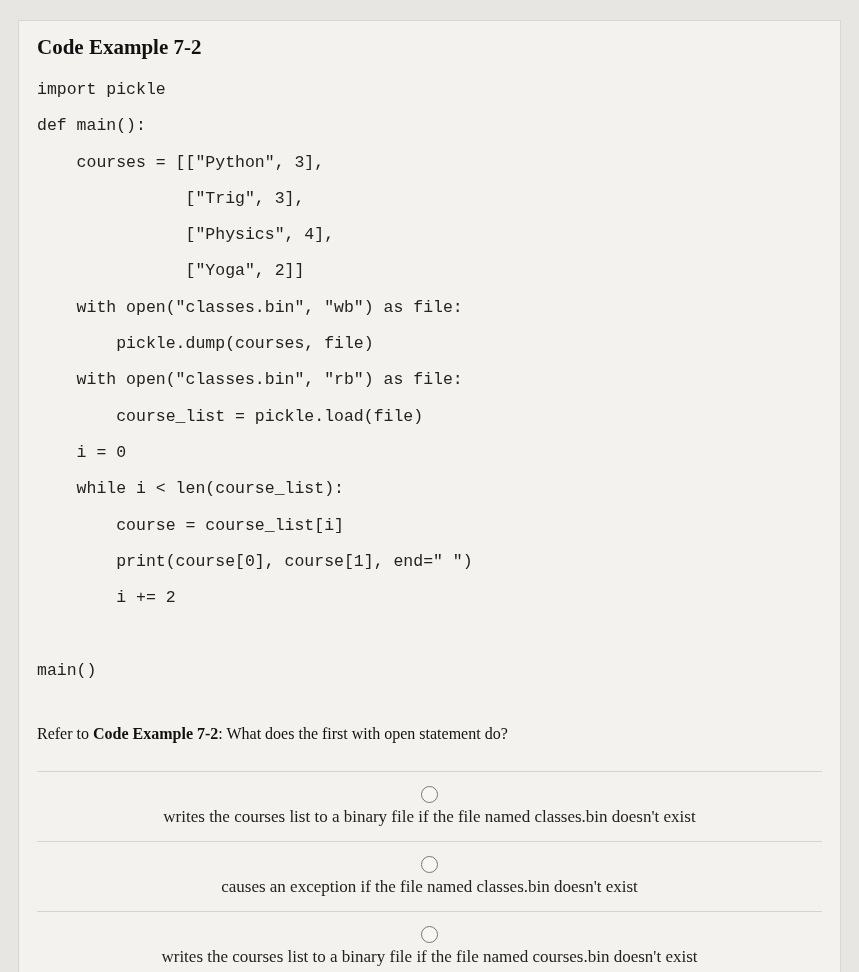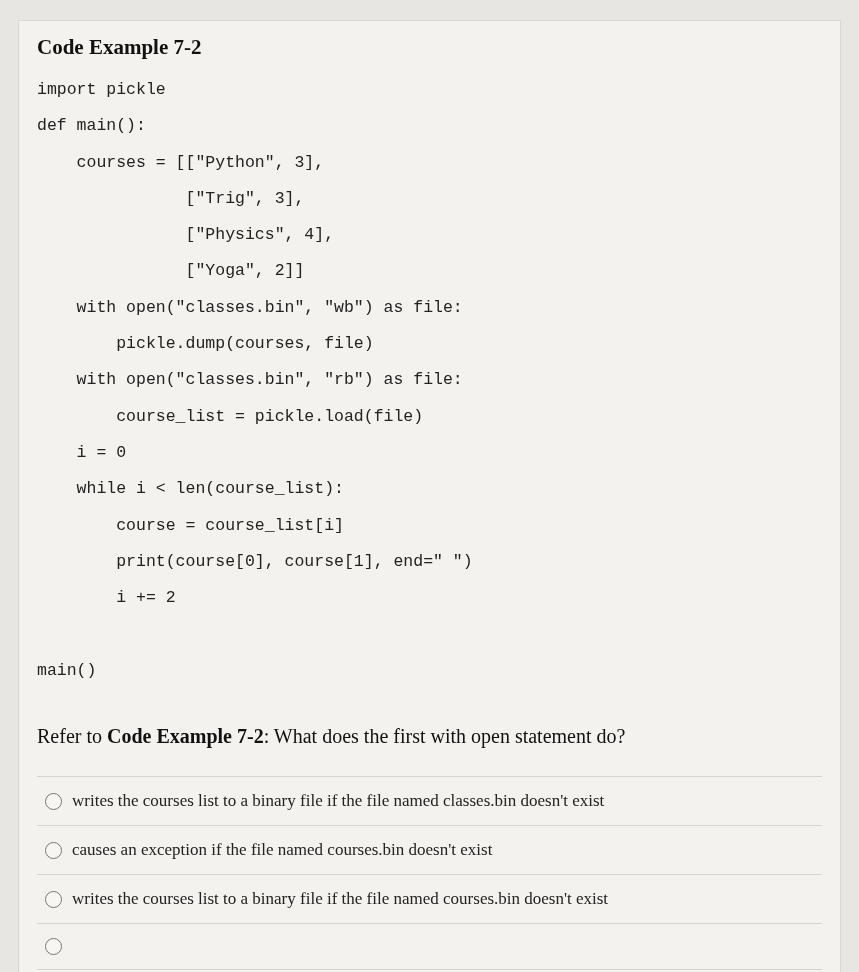--- a/index.html
+++ b/index.html
@@ -29,36 +29,37 @@
     font-family: 'Courier New', Courier, monospace;
     font-size: 16.5px;
     line-height: 2.2;
     white-space: pre;
     color: #222;
     margin-bottom: 36px;
     margin-top: 8px;
   }
   .question {
     font-family: Georgia, 'Times New Roman', serif;
-    font-size: 20px;
+    font-size: 16px;
     color: #111;
     margin-bottom: 28px;
   }
   .question .bold { font-weight: bold; }
   .options { border-top: 1px solid #d6d4cf; }
   .option {
     display: flex;
     align-items: center;
-    gap: 10px;
+    gap: 4px;
     padding: 14px 8px;
     border-bottom: 1px solid #d6d4cf;
     font-family: Georgia, 'Times New Roman', serif;
     font-size: 17px;
     color: #222;
     cursor: pointer;
+    flex-direction: column;
   }
   .radio {
     width: 17px; height: 17px;
     border: 1.6px solid #777;
     border-radius: 50%;
     flex-shrink: 0;
     background: #f7f6f3;
   }
 </style>
 </head>
@@ -90,21 +91,21 @@
     <span>Refer to </span><span class="bold">Code Example 7-2</span><span>: What does the first with open statement do?</span>
   </div>
 
   <div class="options">
     <div class="option">
       <span class="radio"></span>
       <span>writes the courses list to a binary file if the file named classes.bin doesn't exist</span>
     </div>
     <div class="option">
       <span class="radio"></span>
-      <span>causes an exception if the file named courses.bin doesn't exist</span>
+      <span>causes an exception if the file named classes.bin doesn't exist</span>
     </div>
     <div class="option">
       <span class="radio"></span>
       <span>writes the courses list to a binary file if the file named courses.bin doesn't exist</span>
     </div>
     <div class="option">
       <span class="radio"></span>
     </div>
   </div>
 

